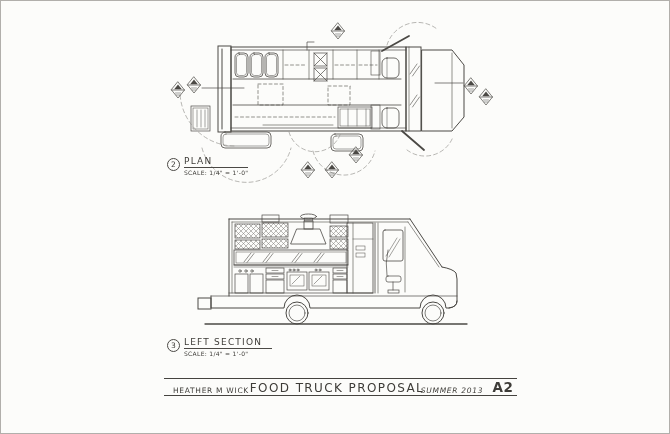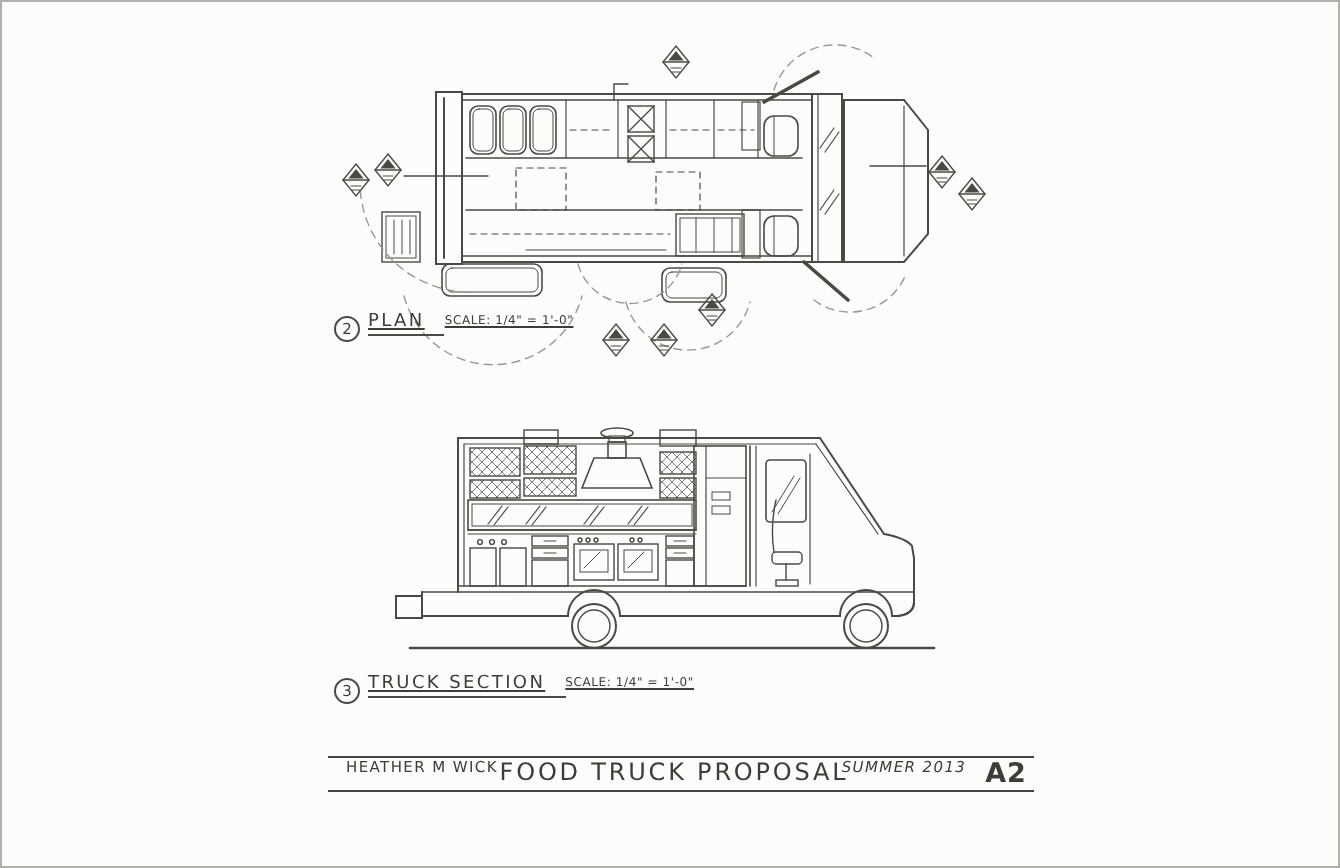--- a/index.html
+++ b/index.html
@@ -6,29 +6,29 @@
   .sheet{
     position:relative;width:668px;height:432px;
     background:#fcfcfa;border:1px solid #b1afab;overflow:hidden;
     font-family:"DejaVu Sans", sans-serif;color:#3e3c38;
   }
   .sheet svg{position:absolute;left:0;top:0;}
   
   .dlabel{position:absolute;display:flex;align-items:flex-start;gap:4px;}
   .dnum{flex:none;width:11px;height:11px;border:1px solid #4b4945;border-radius:50%;
         font-size:7.5px;line-height:11px;text-align:center;margin-top:2px;}
-  .dtext{display:flex;flex-direction:row;text-decoration:underline;}
+  .dtext{display:flex;flex-direction:column;}
   .dtitle{font-size:9px;letter-spacing:1.2px;border-bottom:1px solid #4b4945;
           padding:0 10px 1px 0;white-space:nowrap;}
   .dscale{font-size:6px;letter-spacing:0.3px;margin-top:1px;white-space:nowrap;}
   
   .titleblock{
     position:absolute;left:163px;top:377px;width:353px;height:16px;
     border-top:1px solid #45433f;border-bottom:1px solid #45433f;
-    display:flex;align-items:flex-start;
+    display:flex;align-items:flex-end;
   }
   .tb-cell{display:flex;align-items:center;justify-content:center;white-space:nowrap;}
   .tb-author{width:94px;font-size:7.5px;letter-spacing:0.7px;}
   .tb-project{width:156px;font-size:12px;letter-spacing:1.4px;}
   .tb-date{width:72px;font-size:7.5px;letter-spacing:0.7px;font-style:italic;}
   .tb-sheet{flex:1;font-size:13.5px;letter-spacing:0.5px;font-weight:bold;}
   .tb-div{width:0;border-left:1px solid #45433f;}
 </style>
 </head>
 <body>
@@ -309,21 +309,21 @@
     <span class="dnum"><span>2</span></span>
     <span class="dtext">
       <span class="dtitle">PLAN</span>
       <span class="dscale">SCALE: 1/4" = 1'-0"</span>
     </span>
   </div>
 
   <div class="dlabel" style="left:166px;top:336px">
     <span class="dnum"><span>3</span></span>
     <span class="dtext">
-      <span class="dtitle">TRUCK SECTION</span>
+      <span class="dtitle">LEFT SECTION</span>
       <span class="dscale">SCALE: 1/4" = 1'-0"</span>
     </span>
   </div>
 
   <div class="titleblock">
     <div class="tb-cell tb-author">HEATHER M WICK</div>
     <div class="tb-div"></div>
     <div class="tb-cell tb-project">FOOD TRUCK PROPOSAL</div>
     <div class="tb-div"></div>
     <div class="tb-cell tb-date">SUMMER 2013</div>

